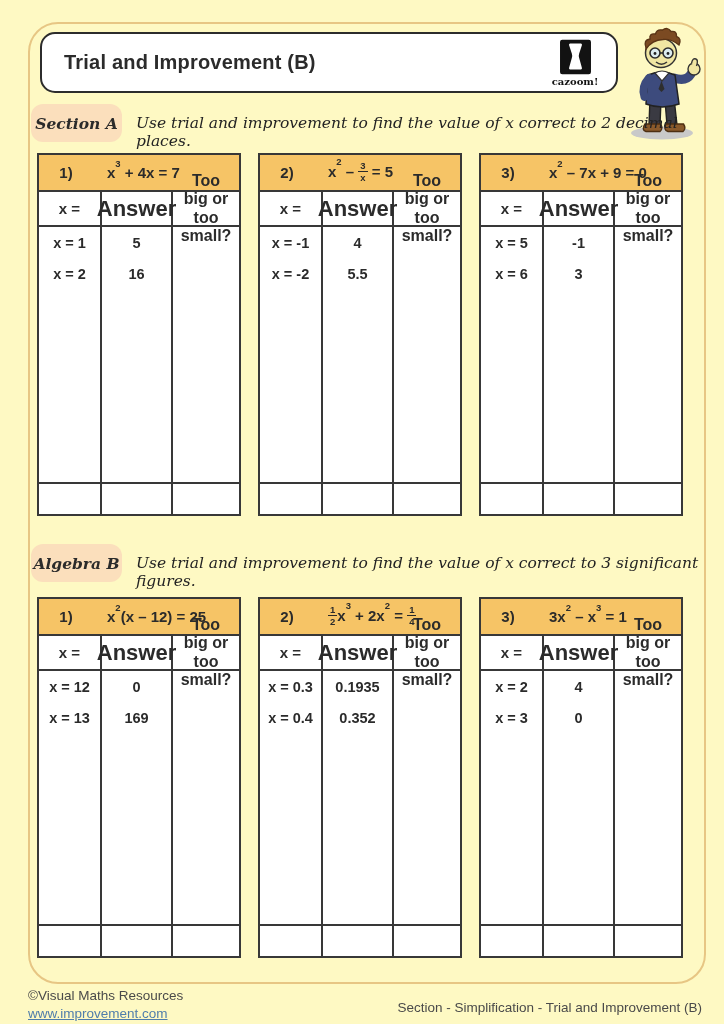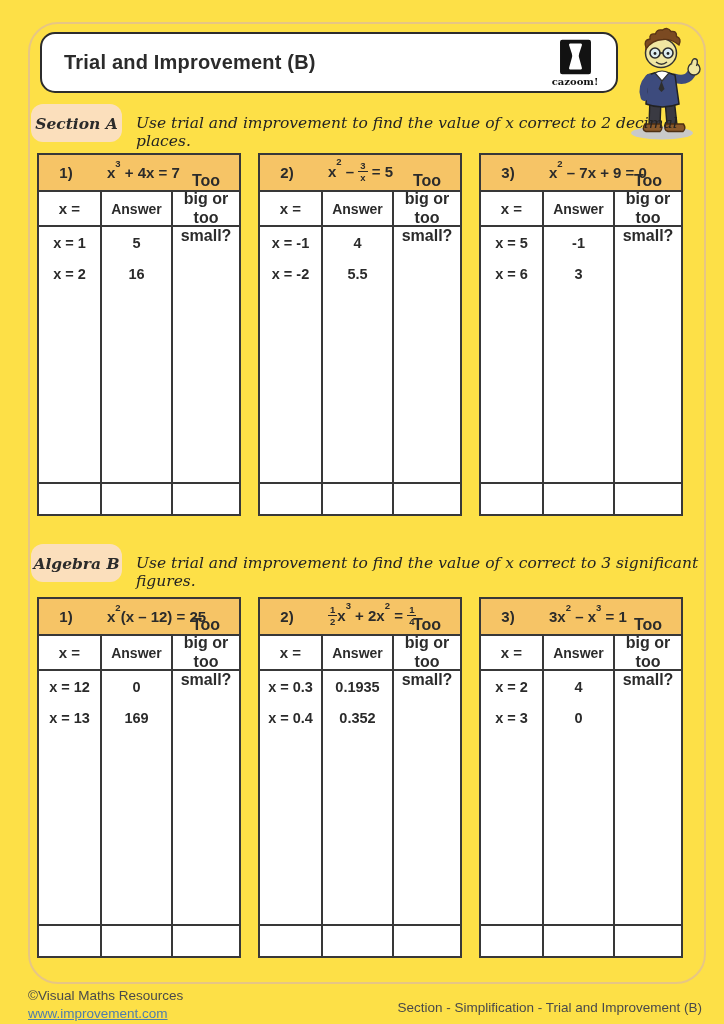--- a/index.html
+++ b/index.html
@@ -1,18 +1,18 @@
 <!DOCTYPE html>
 <html style="--band: #F6C466; --label-bg: #FBDFBC; --frame: #E7C684; --border: #383838; --link: #4F7DAB; --text: #2B2B2B;"><head>
 <meta charset="utf-8">
 <style>
   * { box-sizing: border-box; margin: 0; padding: 0; }
   html,body { background:#e8e8e8; }
   .page {
-    position:relative; width:724px; height:1024px; background:#fde047;
+    position:relative; width:724px; height:1024px; background:#fef9c3;
     font-family:"Liberation Sans", sans-serif; color:var(--text,#2b2b2b);
     margin:0 auto; overflow:hidden;
   }
   .frame {
     position:absolute; left:28px; top:22px; width:678px; height:962px;
     border:2.5px solid var(--frame,#e7c684); border-radius:30px;
   }
   
   .title-box {
     position:absolute; left:40px; top:32px; width:578px; height:61px;
@@ -51,21 +51,21 @@
   .frac { display:inline-block; vertical-align:middle; text-align:center; line-height:1; position:relative; top:-1px; }
   .frac .fn { display:block; font-size:9.5px; border-bottom:1.4px solid #2b2b2b; padding:0 2px 1px; }
   .frac .fd { display:block; font-size:9.5px; padding-top:1px; }
   .qrow { display:flex; flex:none; }
   .qrow > div { height:100%; display:flex; align-items:center; justify-content:center; }
   .c1 { width:61px; flex:none; }
   .c2 { width:73px; flex:none; border-left:2px solid var(--border,#383838); border-right:2px solid var(--border,#383838); }
   .c3 { flex:1; }
   .qhdr { height:35px; border-bottom:2px solid var(--border,#383838); }
   .qhdr .c1 { font-size:15px; font-weight:bold; }
-  .qhdr .c2 { font-size:14px; font-weight:bold; }
+  .qhdr .c2 { font-size:22px; font-weight:bold; }
   .qhdr .c3 { font-size:16px; font-weight:bold; text-align:center; line-height:1.15; padding:0 6px; }
   .qbody { flex:1; display:flex; }
   .qbody > div { height:100%; }
   .cell { height:31px; display:flex; align-items:center; justify-content:center; font-weight:bold; font-size:14.5px; }
   .qfoot { height:32px; border-top:2px solid var(--border,#383838); }
   
   .footer-left { position:absolute; left:28px; top:987px; font-size:13.5px; color:#4a4a4a; line-height:1.3; }
   .footer-link { color:var(--link,#4f7dab); text-decoration:underline; cursor:pointer; }
   .footer-right { position:absolute; right:22px; top:1000px; font-size:13.5px; color:#4a4a4a; }
 </style>

